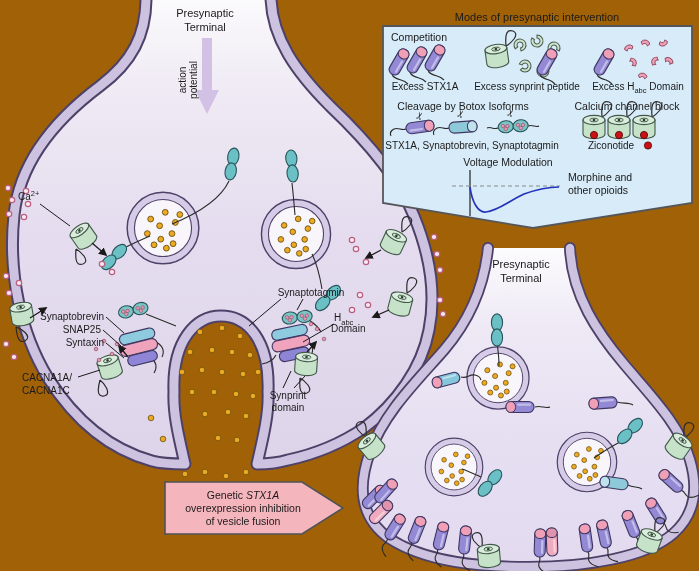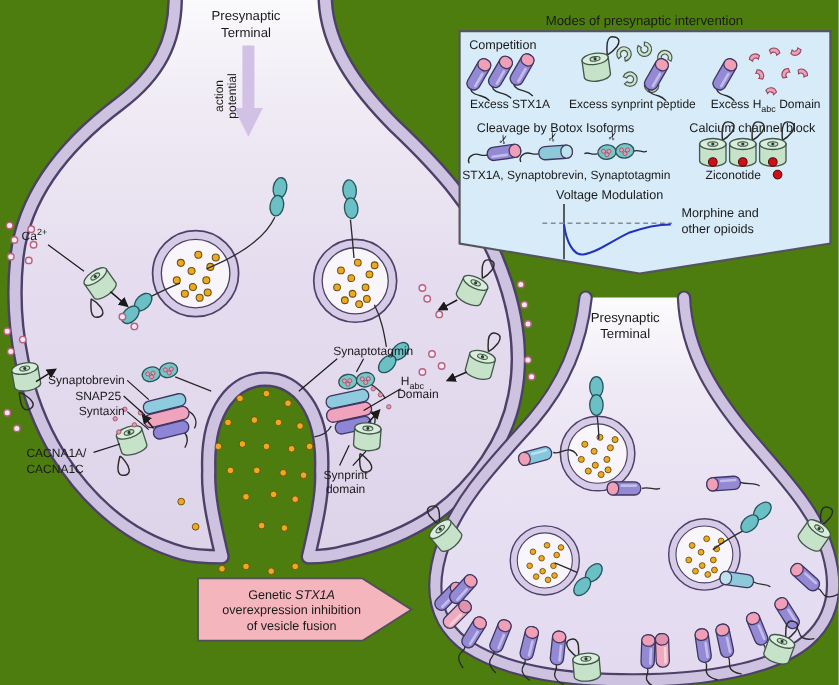--- a/index.html
+++ b/index.html
@@ -1,16 +1,16 @@
 <!DOCTYPE html>
 <html><head>
 <meta charset="utf-8">
 <style>
   html,body{margin:0;padding:0;background:#ffffff;}
-  .stage{position:relative;width:699px;height:571px;background:#4d7c0f;overflow:hidden;}
+  .stage{position:relative;width:699px;height:571px;background:#a16207;overflow:hidden;}
   text{font-family:"Liberation Sans", sans-serif;fill:#1a1a1a;}
   .s7{font-size:7.5px}.s10{font-size:10px}.s105{font-size:10.5px}.s11{font-size:11px}
   .mid{text-anchor:middle}.end{text-anchor:end}
   .ital{font-style:italic}
   .ln{stroke:#1a1a1a;stroke-width:1;fill:none}
   .arr{stroke:#1a1a1a;stroke-width:1.3;fill:none}
   .tail{stroke:#2a2a2a;stroke-width:1.1;fill:none}
 </style>
 </head>
 <body>

